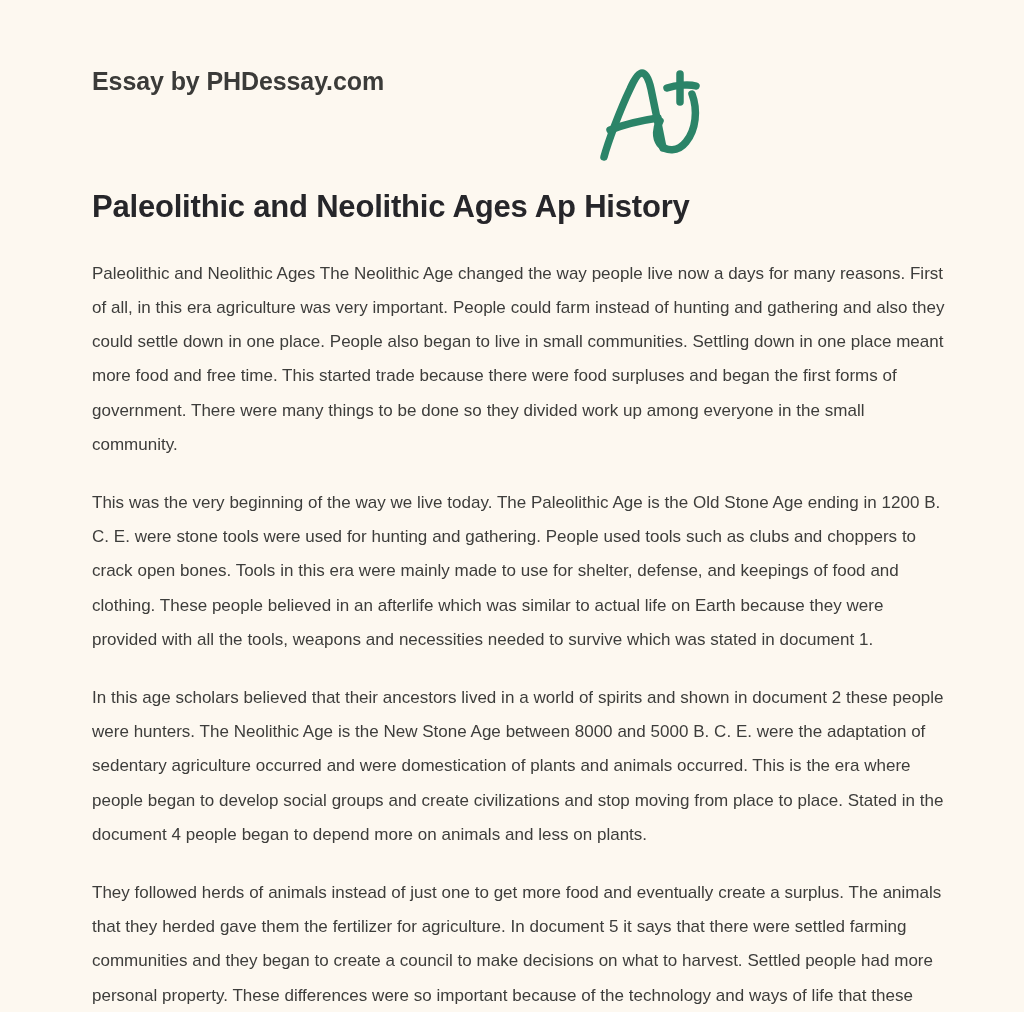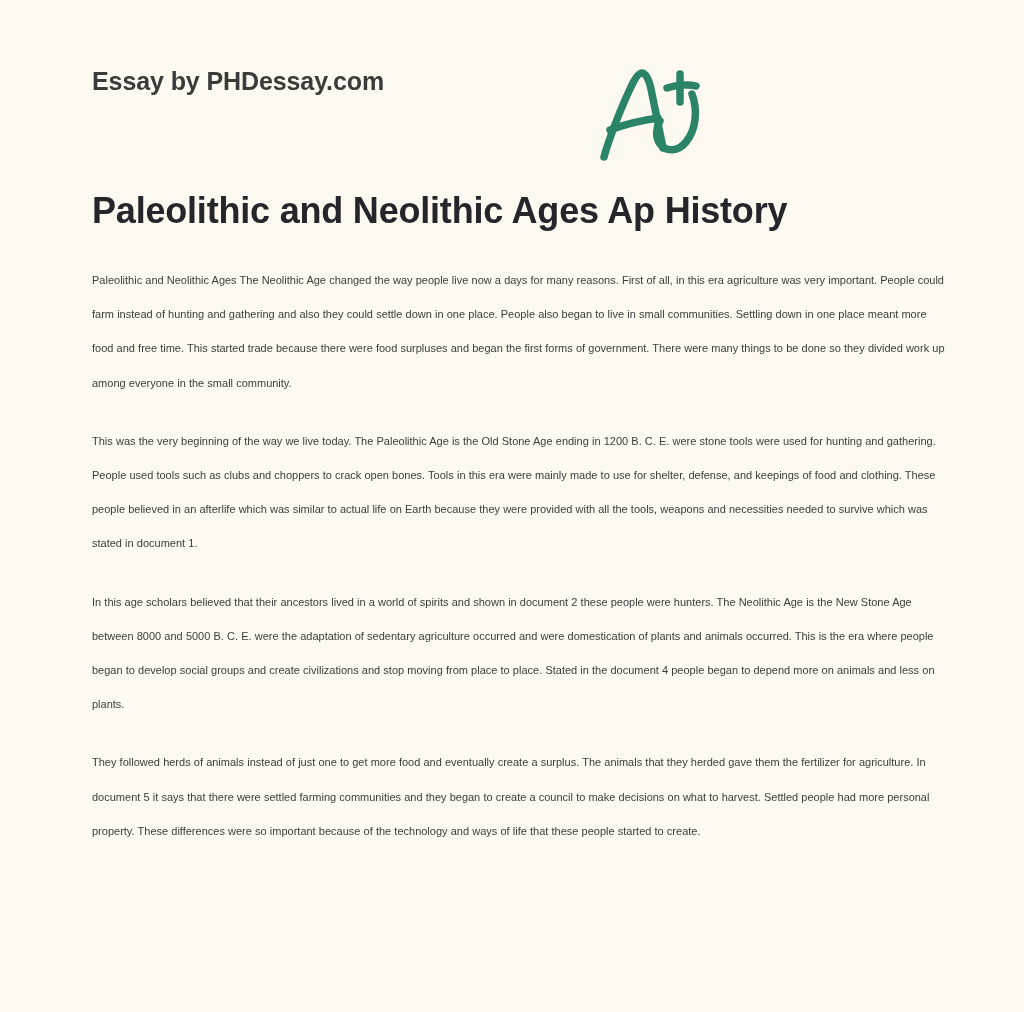--- a/index.html
+++ b/index.html
@@ -60,35 +60,35 @@
     right: 84px;
     top: 58px;
     width: 112px;
     height: 106px;
   }
   .logo svg { display: block; width: 100%; height: 100%; }
 
   
   .essay-title {
     margin: 68px 0 0 16px;
-    font-size: 36px;
+    font-size: 31px;
     font-weight: bold;
     color: #26262a;
     letter-spacing: -0.2px;
     line-height: 1.25;
   }
 
   
   .essay-body {
     margin: 30px 0 0 16px;
     width: 858px;
   }
   .essay-body p {
     margin: 0 0 24px 0;
-    font-size: 11px;
+    font-size: 17px;
     line-height: 34.2px;
     color: #3d3d3b;
     text-align: left;
     word-spacing: 0.1px;
   }
   .essay-body p:last-child { margin-bottom: 12px; }
 </style>
 </head>
 <body>
 

